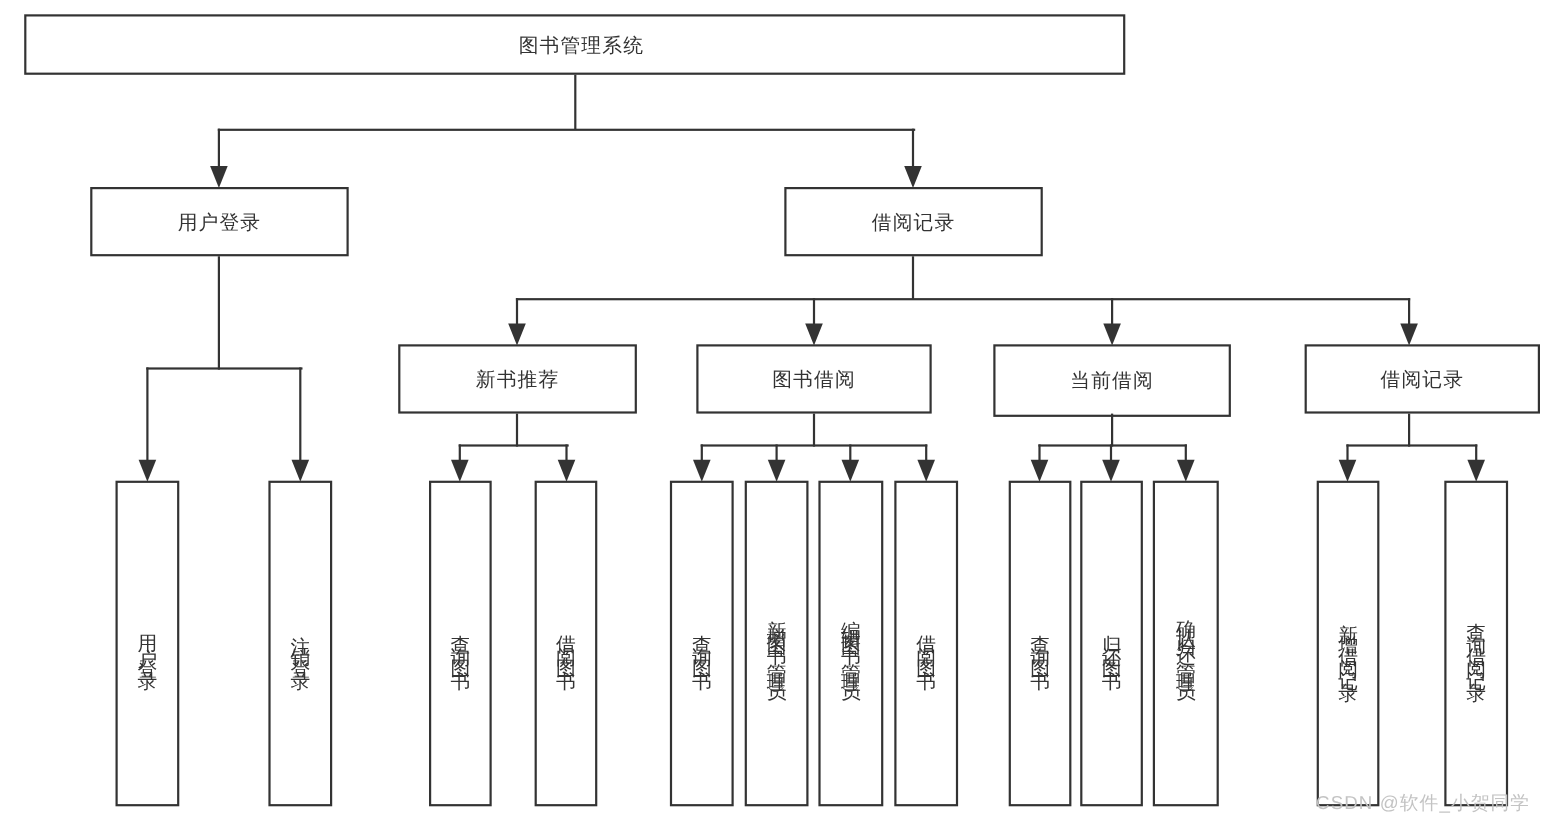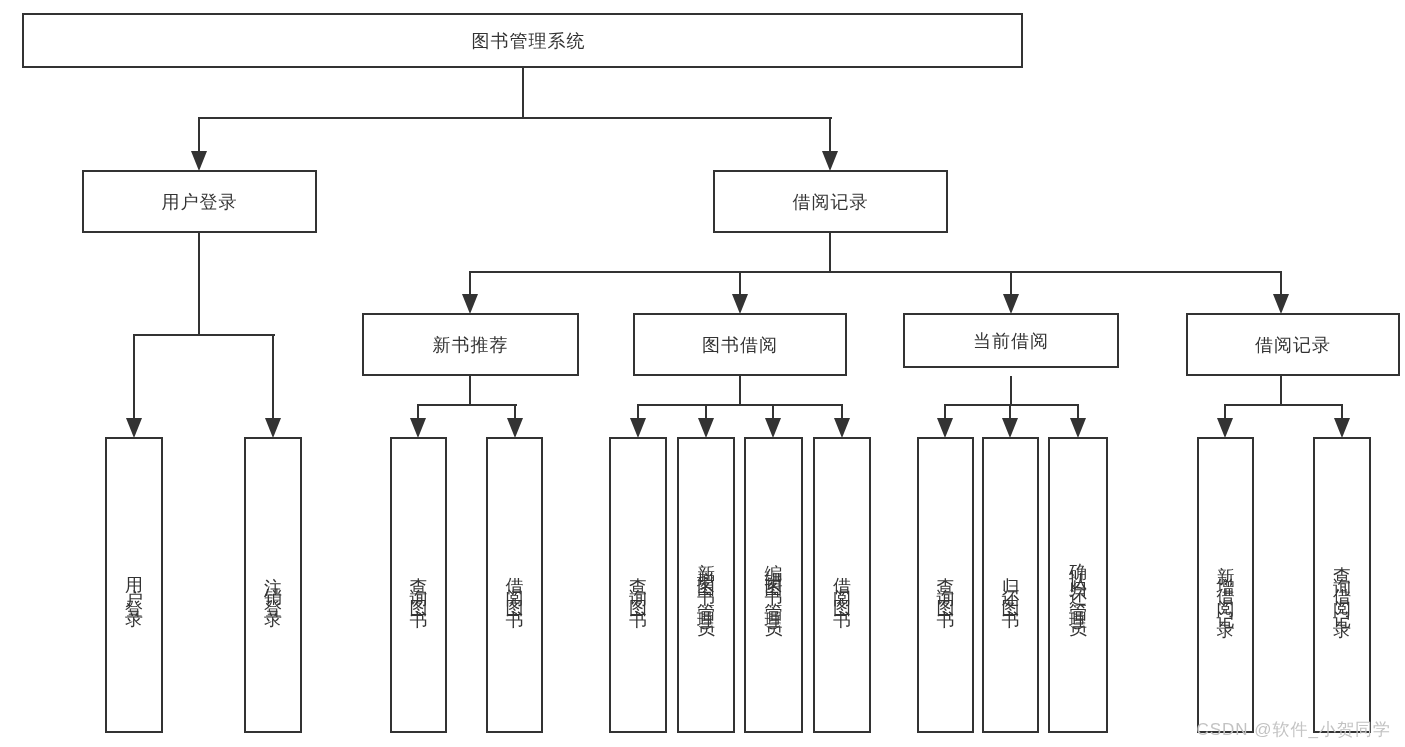--- a/index.html
+++ b/index.html
@@ -43,21 +43,21 @@
   <div class="node" style="left:713px;top:170px;width:235px;height:63px;">
     <span>借阅记录</span>
   </div>
 
   <div class="node" style="left:362px;top:313px;width:217px;height:63px;">
     <span>新书推荐</span>
   </div>
   <div class="node" style="left:633px;top:313px;width:214px;height:63px;">
     <span>图书借阅</span>
   </div>
-  <div class="node" style="left:903px;top:313px;width:216px;height:55px;">
+  <div class="node" style="left:903px;top:313px;width:216px;height:66px;">
     <span>当前借阅</span>
   </div>
   <div class="node" style="left:1174px;top:313px;width:214px;height:63px;margin-left:12px;">
     <span>借阅记录</span>
   </div>
 
   <div class="node vnode" style="left:105px;top:437px;width:58px;height:296px;">
     <span>用户登录</span>
   </div>
   <div class="node vnode" style="left:244px;top:437px;width:58px;height:296px;">

